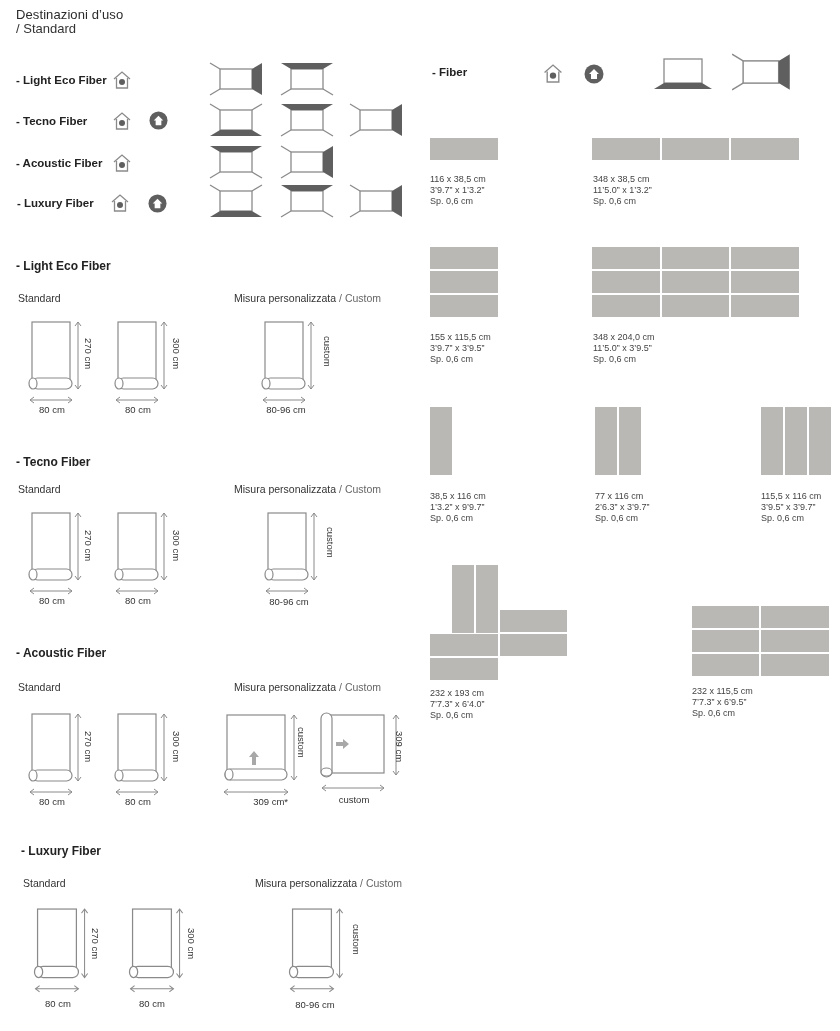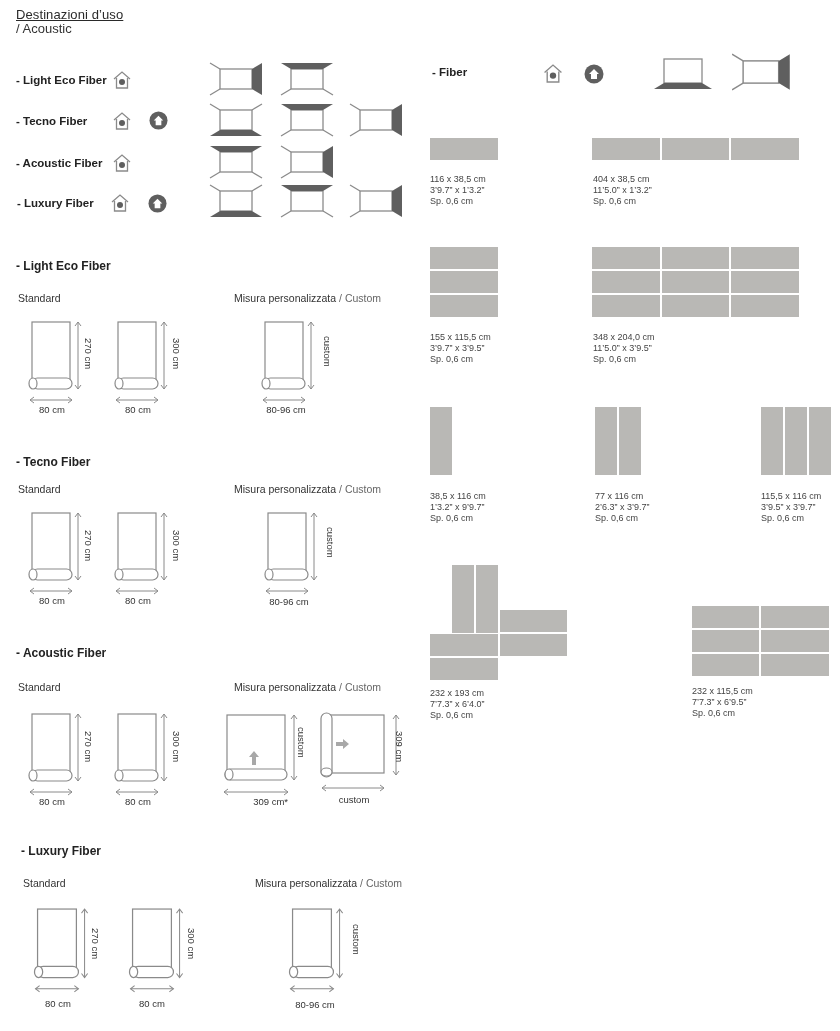--- a/index.html
+++ b/index.html
@@ -1,19 +1,19 @@
 <!DOCTYPE html>
 <html><head>
 <meta charset="utf-8">
 <style>
   html, body { margin:0; padding:0; background:#ffffff; }
   body { width:840px; height:1031px; position:relative; overflow:hidden;
          font-family:"Liberation Sans", sans-serif; color:#2b2b2b; }
   .abs { position:absolute; }
-  .h-title { font-size:13px; color:#2a2a2a; letter-spacing:0.1px;text-decoration:underline; }
+  .h-title { font-size:13px; color:#2a2a2a; letter-spacing:0.1px; }
   .h-sub { font-size:13px; color:#333; }
   .prod-label { font-size:11.5px; font-weight:bold; color:#222; }
   .sec-title { font-size:12px; font-weight:bold; color:#222; }
   .sub-label { font-size:10.5px; color:#333; }
   .sub-label .alt { color:#666; }
   .dim { font-size:9px; color:#444; line-height:11px; }
   .tile { position:absolute; background:#b9b8b5; }
   .roll-label { font-size:9.5px; color:#333; text-align:center; }
   .vtext { position:absolute; font-size:9.5px; color:#333; transform:rotate(90deg); transform-origin:left top; white-space:nowrap; }
   svg { position:absolute; overflow:visible; }
@@ -67,21 +67,21 @@
       <polyline points="53,6 56,2 59,6" fill="none" stroke="#8a8a8a" stroke-width="1"></polyline>
       <polyline points="53,65 56,69 59,65" fill="none" stroke="#8a8a8a" stroke-width="1"></polyline>
       <line x1="8" y1="80" x2="50" y2="80" stroke="#8a8a8a" stroke-width="1"></line>
       <polyline points="12,77 8,80 12,83" fill="none" stroke="#8a8a8a" stroke-width="1"></polyline>
       <polyline points="46,77 50,80 46,83" fill="none" stroke="#8a8a8a" stroke-width="1"></polyline>
     </symbol>
   </defs>
 </svg>
 
 <div class="abs h-title" style="left:16px;top:7px;">Destinazioni d’uso</div>
-<div class="abs h-sub" style="left:16px;top:21px;">/ Acoustic</div>
+<div class="abs h-sub" style="left:16px;top:21px;">/ Standard</div>
 
 <div>
 
   <div class="abs prod-label" style="left:16px;top:74px;">- Light Eco Fiber</div>
   <svg style="left:112px;top:71px" width="20" height="18">
       <use href="#house-in"></use>
     </svg>
   <svg style="left:209px;top:62px" width="56" height="34">
       <use href="#room-wall"></use>
     </svg>
@@ -157,21 +157,21 @@
   <div class="abs dim" style="left:430px;top:174px;">
     <div>116 x 38,5 cm</div>
     <div>3’9.7” x 1’3.2”</div>
     <div>Sp. 0,6 cm</div>
   </div>
 
   <div class="tile" style="left:592px;top:138px;width:68px;height:22px;"></div>
   <div class="tile" style="left:662px;top:138px;width:67px;height:22px;"></div>
   <div class="tile" style="left:731px;top:138px;width:68px;height:22px;"></div>
   <div class="abs dim" style="left:593px;top:174px;">
-    <div>404 x 38,5 cm</div>
+    <div>348 x 38,5 cm</div>
     <div>11’5.0” x 1’3.2”</div>
     <div>Sp. 0,6 cm</div>
   </div>
 
   <div class="tile" style="left:430px;top:247px;width:68px;height:22px;"></div>
   <div class="tile" style="left:430px;top:271px;width:68px;height:22px;"></div>
   <div class="tile" style="left:430px;top:295px;width:68px;height:22px;"></div>
   <div class="abs dim" style="left:430px;top:332px;">
     <div>155 x 115,5 cm</div>
     <div>3’9.7” x 3’9.5”</div>

